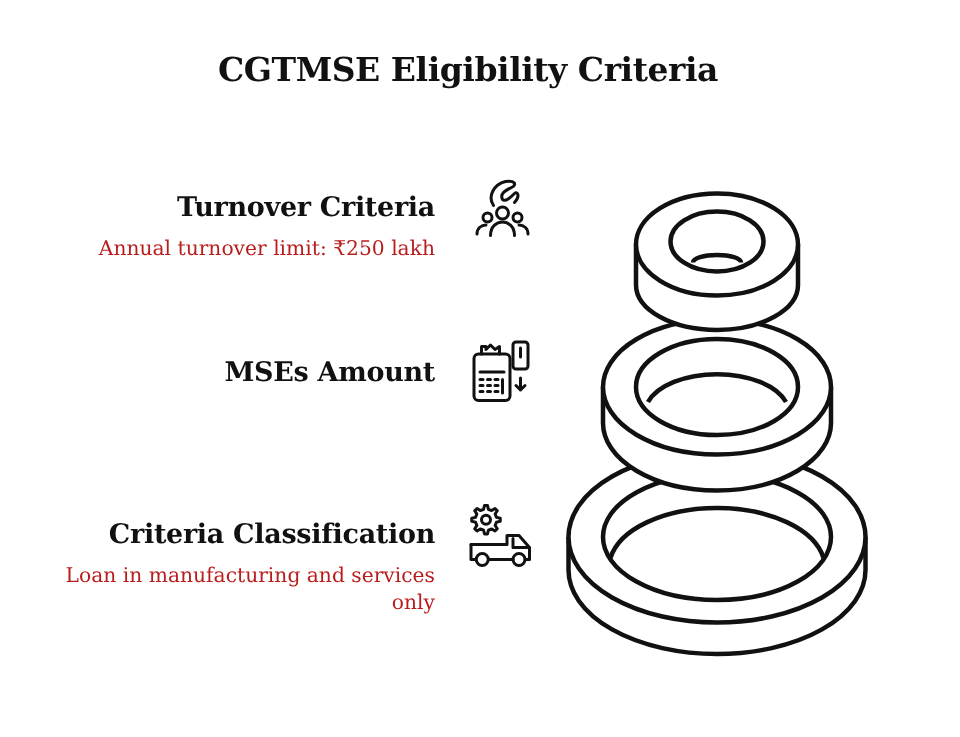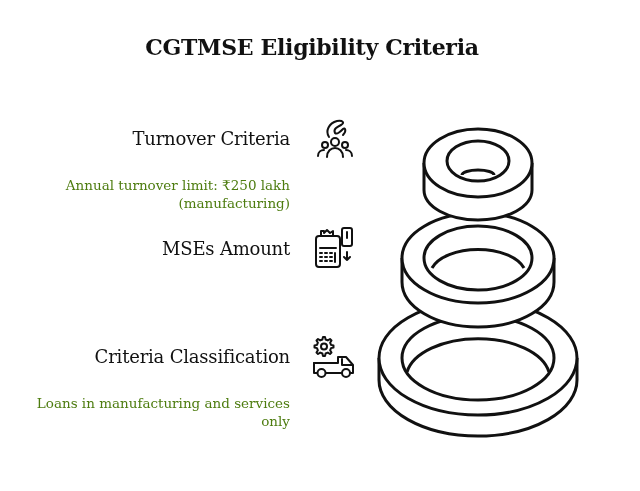--- a/index.html
+++ b/index.html
@@ -1,36 +1,35 @@
 <!DOCTYPE html>
 <html><head>
   <meta charset="utf-8">
   <style>
     html, body { margin: 0; padding: 0; background: #ffffff; }
     body { width: 640px; height: 491px; position: relative; overflow: hidden;
       font-family: "DejaVu Serif", "Liberation Serif", serif; color: #111111; }
     .title { position: absolute; top: 34px; left: 0; width: 624px; text-align: center;
       font-size: 22px; font-weight: bold; letter-spacing: -0.3px; }
     .item { position: absolute; right: 350px; text-align: right; }
-    .item-heading { font-size: 18px; font-weight: normal; white-space: nowrap; letter-spacing: -0.2px; }
-    .item-desc { font-size: 13.5px; line-height: 18px; margin-top: 27px; color: #4d7c0f; }
+    .item-heading { font-size: 18px; font-weight: bold; white-space: nowrap; letter-spacing: -0.2px; }
+    .item-desc { font-size: 13.5px; line-height: 18px; margin-top: 8px; color: #b91c1c; }
     .icon { position: absolute; width: 44px; height: 44px; }
     .icon svg { width: 44px; height: 44px; }
     .rings { position: absolute; left: 370px; top: 115px; }
   </style>
 </head>
 <body>
 
 <div class="title">CGTMSE Eligibility Criteria</div>
 
 <div class="item" style="top:128px;">
   <div class="item-heading">Turnover Criteria</div>
   <div class="item-desc">
     <div>Annual turnover limit: ₹250 lakh</div>
-    <div>(manufacturing)</div>
   </div>
 </div>
 <div class="icon" style="left:313px; top:117px;">
   <svg viewBox="0 0 44 44" fill="none" stroke="#111" stroke-width="2" stroke-linecap="round" stroke-linejoin="round">
     <path d="M16 20 C12 14 16 6 24 4 C30 3 32 6 28 8 C24 10 20 12 22 16 C24 18 28 14 30 12 C32 10 34 14 30 18"></path>
     <circle cx="22" cy="25" r="4"></circle>
     <circle cx="12" cy="28" r="3"></circle>
     <circle cx="32" cy="28" r="3"></circle>
     <path d="M14 40 C14 34 18 31 22 31 C26 31 30 34 30 40"></path>
     <path d="M5 39 C5 35 8 33 11 33"></path>
@@ -52,21 +51,21 @@
     <path d="M23 27 V36"></path>
     <rect x="30" y="2" width="10" height="18" rx="2"></rect>
     <path d="M35 6 V12"></path>
     <path d="M35 26 V34 M32 31 L35 34 L38 31"></path>
   </svg>
 </div>
 
 <div class="item" style="top:346px;">
   <div class="item-heading">Criteria Classification</div>
   <div class="item-desc">
-    <div>Loans in manufacturing and services</div>
+    <div>Loan in manufacturing and services</div>
     <div>only</div>
   </div>
 </div>
 <div class="icon" style="left:312px; top:335px;">
   <svg viewBox="0 0 44 44" fill="none" stroke="#111" stroke-width="2" stroke-linecap="round" stroke-linejoin="round">
     <path d="M11 2 L13 2 L13.6 4.5 L15.8 5.4 L18 4 L19.5 5.5 L18.1 7.7 L19 9.9 L21.5 10.5 L21.5 12.5 L19 13.1 L18.1 15.3 L19.5 17.5 L18 19 L15.8 17.6 L13.6 18.5 L13 21 L11 21 L10.4 18.5 L8.2 17.6 L6 19 L4.5 17.5 L5.9 15.3 L5 13.1 L2.5 12.5 L2.5 10.5 L5 9.9 L5.9 7.7 L4.5 5.5 L6 4 L8.2 5.4 L10.4 4.5 Z"></path>
     <circle cx="12" cy="11.5" r="3"></circle>
     <path d="M2 28 H26 V22 H34 L41 30 V38 H38"></path>
     <path d="M2 28 V38 H5"></path>
     <path d="M14 38 H30"></path>

